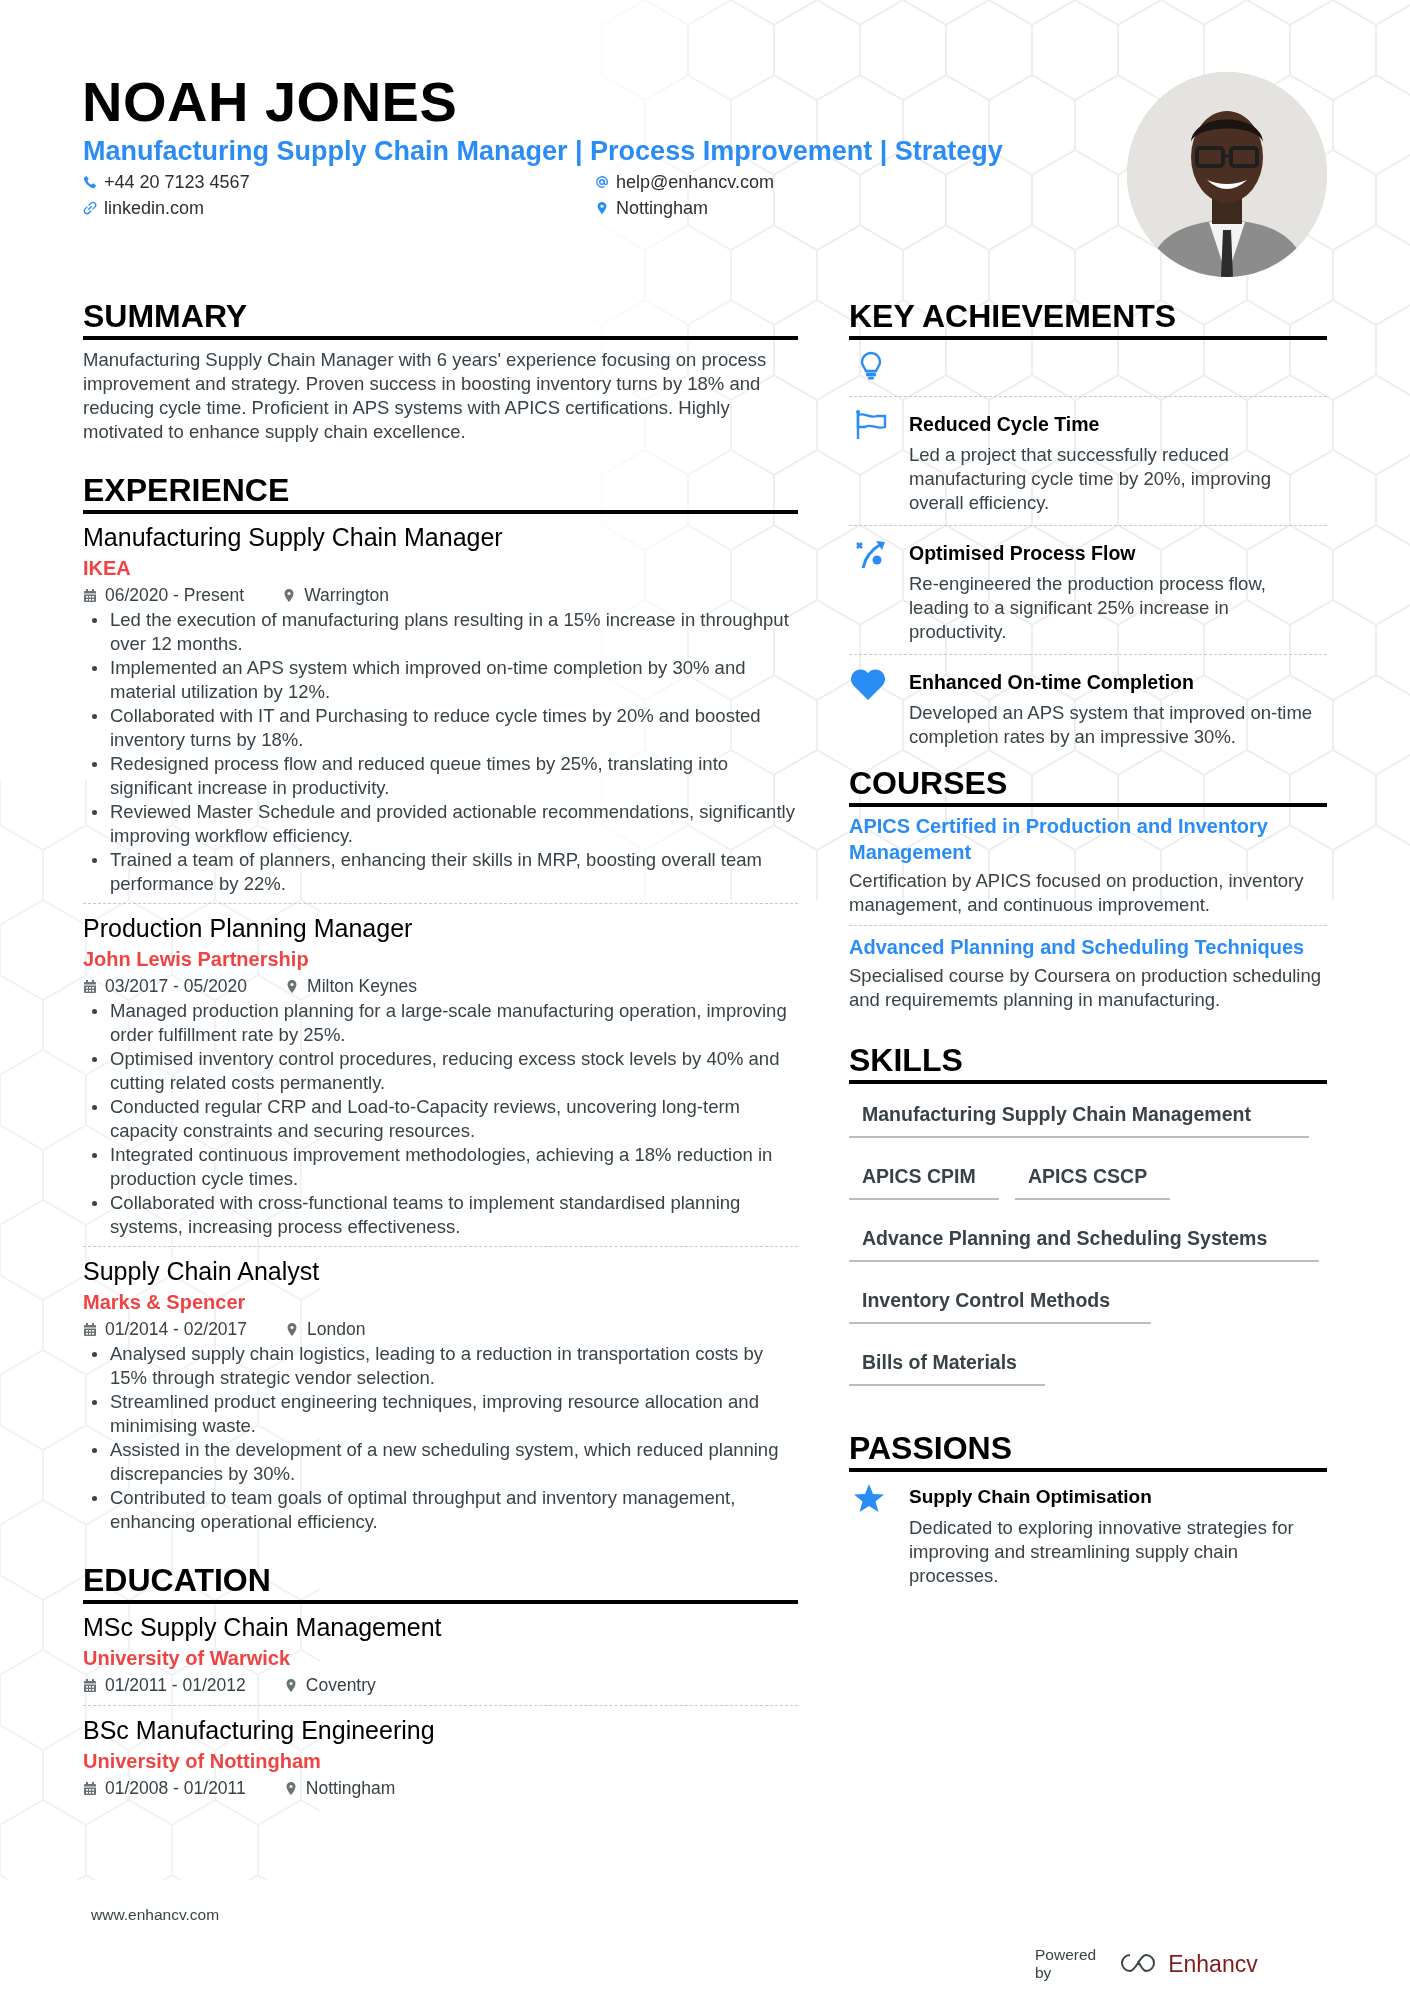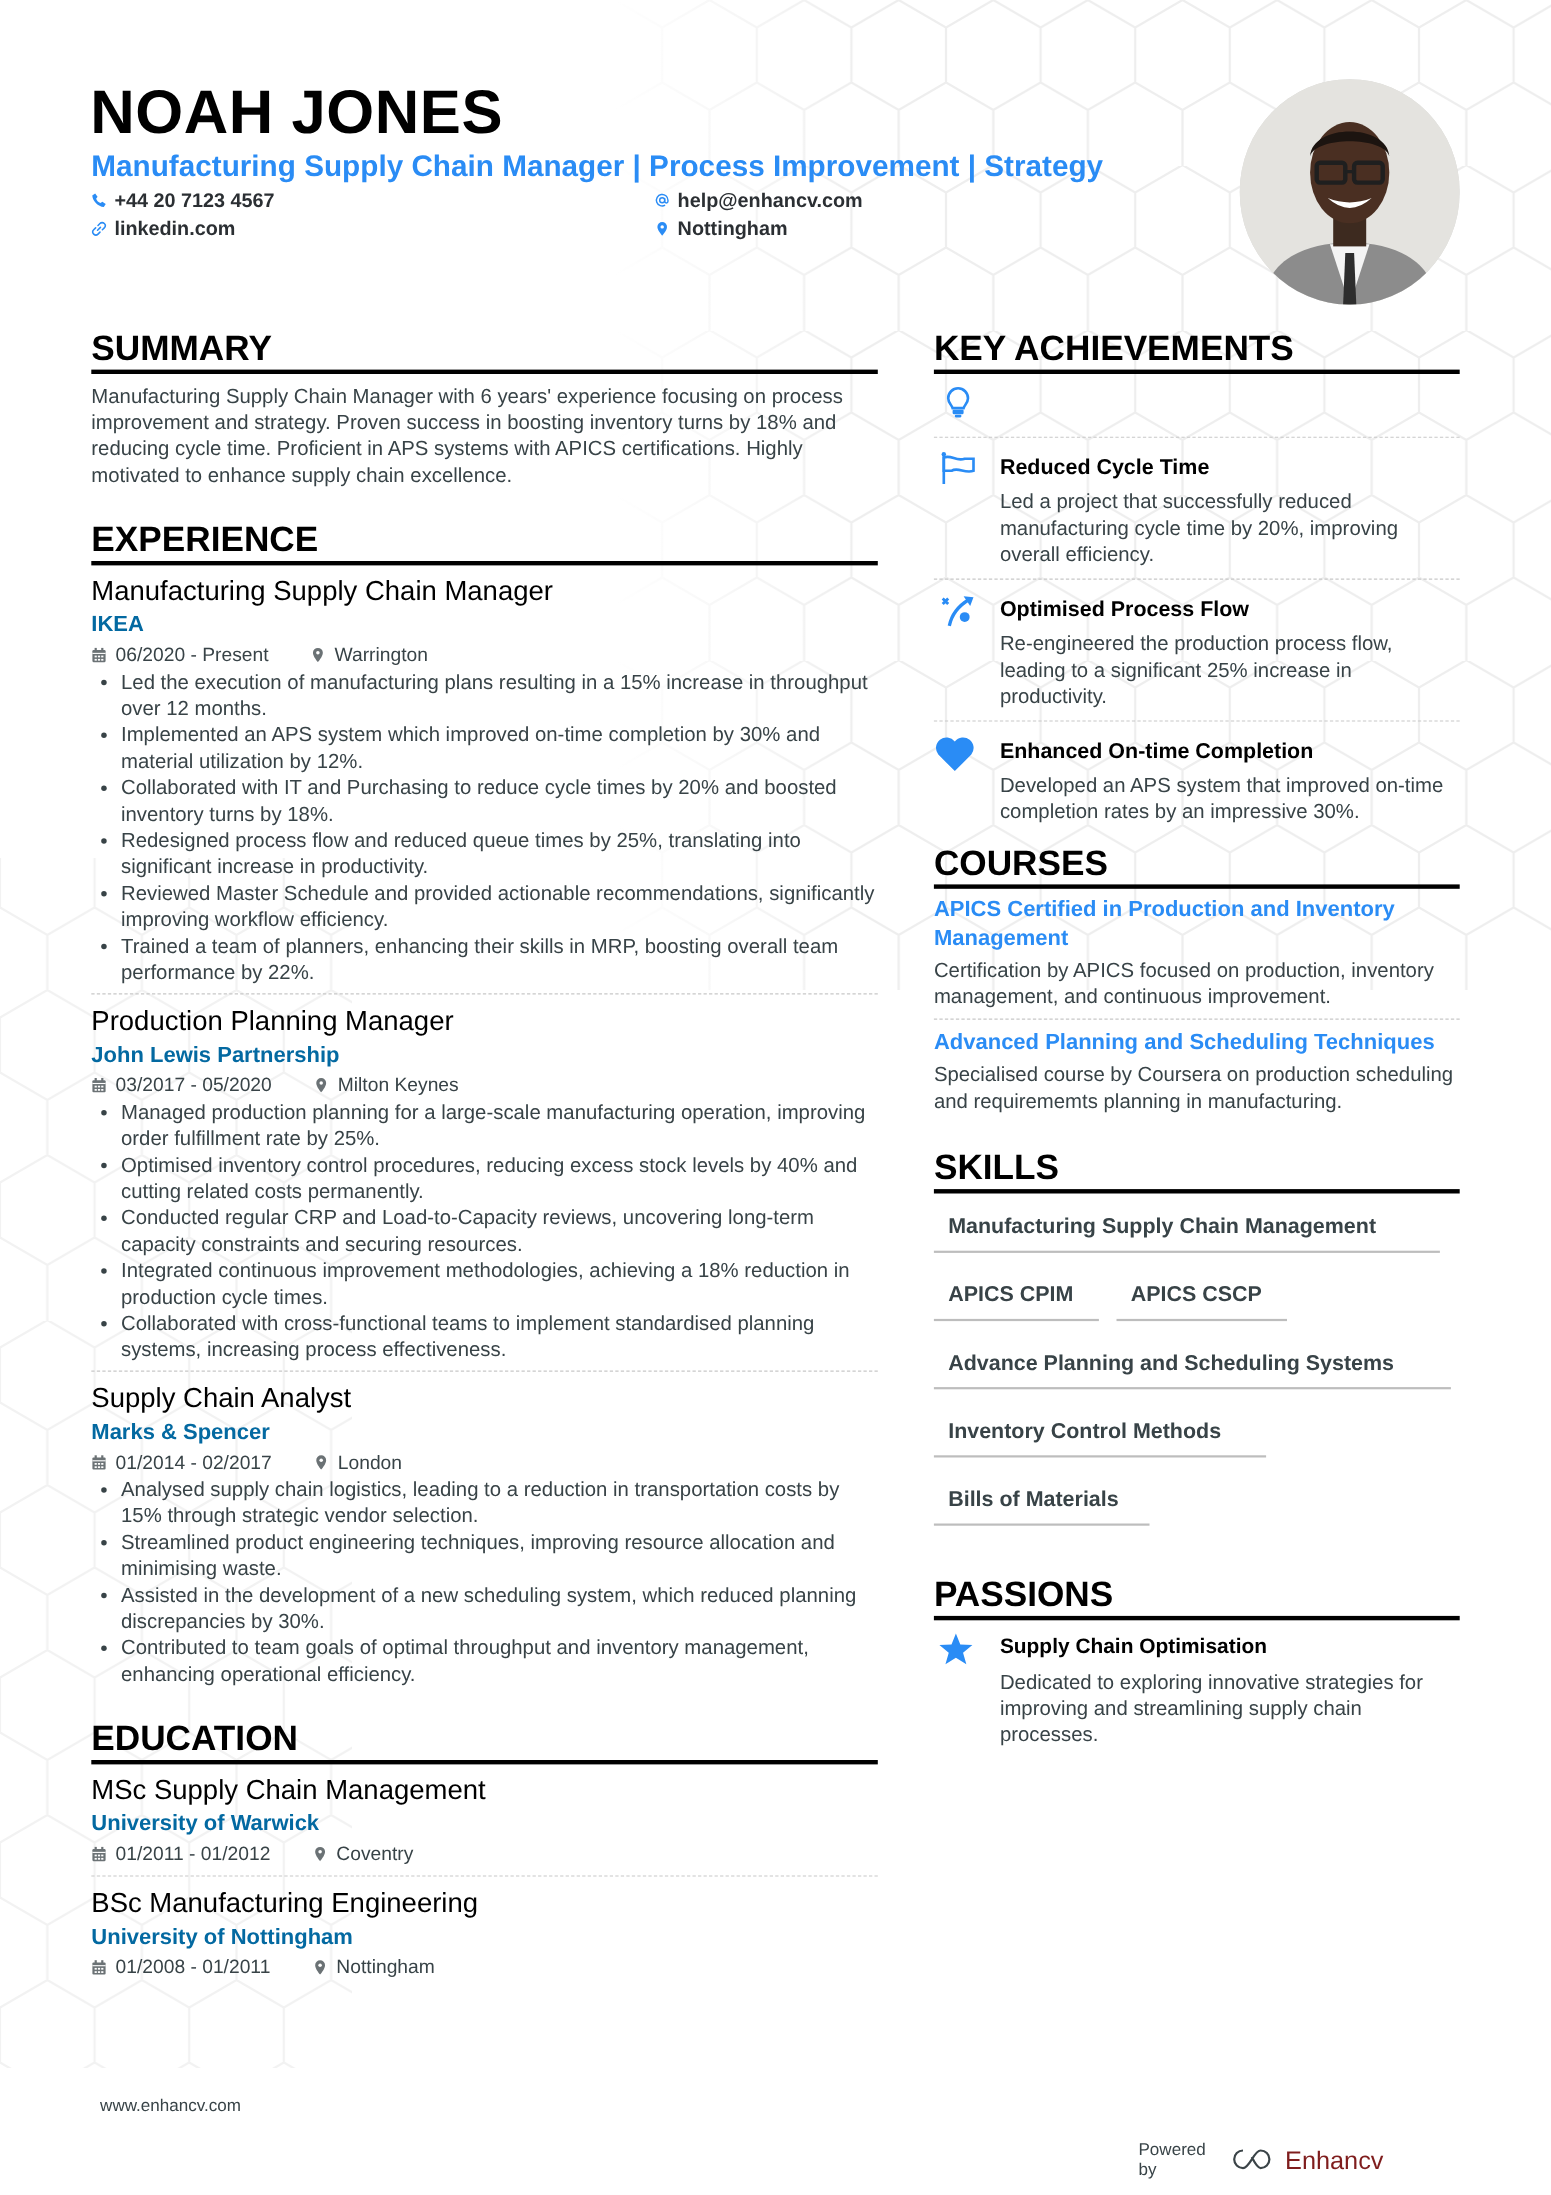--- a/index.html
+++ b/index.html
@@ -3,33 +3,33 @@
 <meta charset="utf-8">
 <style>
   * { box-sizing: border-box; margin: 0; padding: 0; }
   html, body { width: 1410px; height: 1995px; background: #ffffff; overflow: hidden; }
   body { font-family: "Liberation Sans", sans-serif; color: #384347; position: relative; }
   .hexbg { position: absolute; left: 0; top: 0; width: 1410px; height: 1995px; z-index: 0; pointer-events: none; }
   .page { position: absolute; left: 0; top: 0; width: 1240px; height: 1995px; z-index: 1; }
 
   .name { position: absolute; left: 82px; top: 70px; font-size: 56px; font-weight: bold; color: #000; letter-spacing: 0.5px; line-height: 64px; }
   .title { position: absolute; left: 83px; top: 134px; font-size: 27px; font-weight: bold; color: #2a8cf5; line-height: 34px; white-space: nowrap; }
-  .contact { position: absolute; font-size: 18px; font-weight: bold; color: #2b2f33; line-height: 24px; display: flex; align-items: center; gap: 7px; white-space: nowrap; }
+  .contact { position: absolute; font-size: 18px; font-weight: normal; color: #2b2f33; line-height: 24px; display: flex; align-items: center; gap: 7px; white-space: nowrap; }
   .contact svg { width: 14px; height: 16px; }
   .photo { position: absolute; left: 1127px; top: 72px; width: 200px; height: 205px; border-radius: 50%; overflow: hidden; background: #d9d9d6; }
 
   .col { position: absolute; }
   .left { left: 83px; width: 715px; }
   .right { left: 849px; width: 478px; }
 
   .sec-head { font-size: 32px; font-weight: bold; color: #000; line-height: 40px; border-bottom: 4px solid #000; padding-bottom: 0; margin-bottom: 6px; }
   .summary-text { font-size: 18.5px; line-height: 24px; color: #384347; }
 
   .job-title { font-size: 25px; color: #000; line-height: 34px; }
-  .company { font-size: 20px; font-weight: bold; color: #0369a1; line-height: 28px; }
+  .company { font-size: 20px; font-weight: bold; color: #ef4444; line-height: 28px; }
   .meta { display: flex; align-items: center; gap: 8px; font-size: 17.5px; color: #384347; line-height: 26px; }
   .meta .ic { width: 14px; height: 15px; }
   .meta .gap { width: 22px; }
   ul.bullets { list-style: none; }
   ul.bullets li { position: relative; padding-left: 27px; font-size: 18.5px; line-height: 24px; color: #384347; }
   ul.bullets li::before { content: ""; position: absolute; left: 9px; top: 10px; width: 5px; height: 5px; border-radius: 50%; background: #384347; }
   .dash { border-top: 1.5px dashed #c8c8c8; margin: 7px 0 7px; }
 
   .ach { display: flex; gap: 0; }
   .ach .icw { width: 60px; flex: none; padding-top: 4px; padding-left: 6px; }

